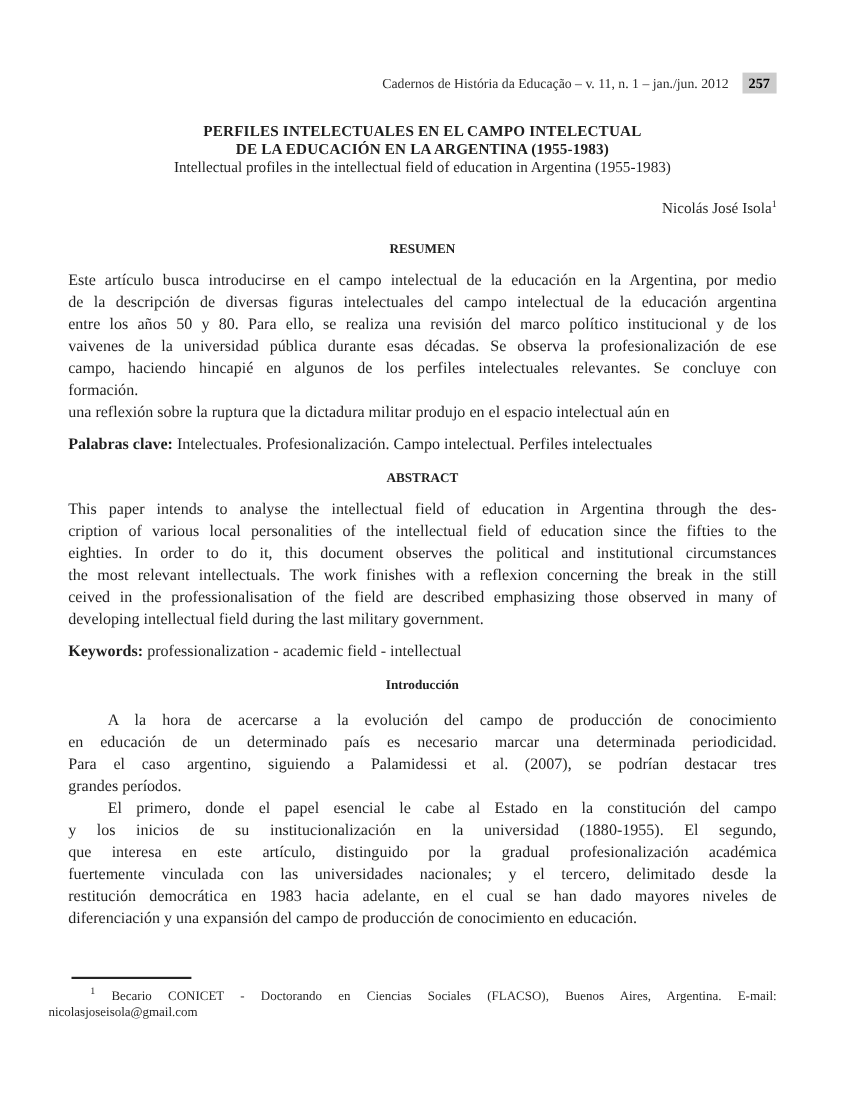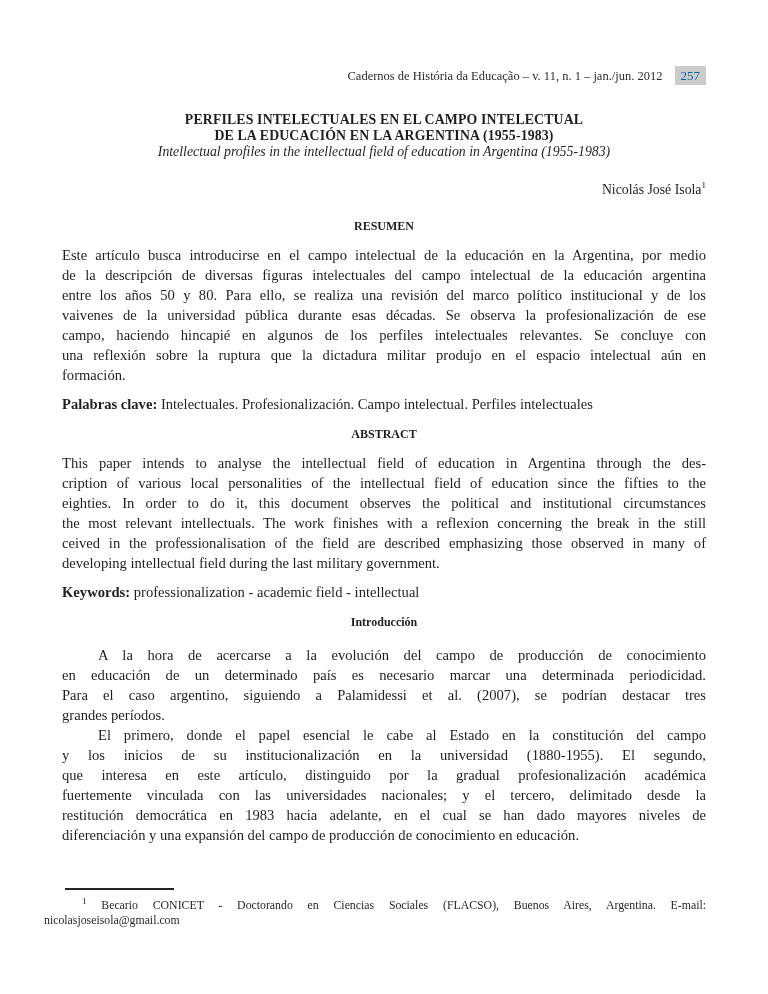--- a/index.html
+++ b/index.html
@@ -21,36 +21,36 @@
     display: flex;
     justify-content: flex-end;
     align-items: center;
     gap: 12px;
     font-size: 12.5px;
     line-height: 18px;
     color: #2b2b2b;
   }
   .page-num-box {
     background: #cccccc;
-    color: #0369a1;
-    font-weight: normal;
+    color: #000000;
+    font-weight: bold;
     font-size: 13px;
     padding: 0 6px;
     line-height: 19px;
   }
 
   
   .title-block {
     margin-top: 27px;
     text-align: center;
     font-size: 13.8px;
     line-height: 16px;
   }
   .title-line { font-weight: bold; letter-spacing: 0.15px; }
-  .title-translated { font-style: italic; font-weight: normal; }
+  .title-translated { font-weight: normal; }
 
   
   .author-line {
     margin-top: 22px;
     text-align: right;
     font-size: 13.8px;
     line-height: 16px;
   }
   sup { font-size: 9px; line-height: 0; }
 
@@ -133,22 +133,22 @@
 
   <div class="author-line"><span>Nicolás José Isola</span><sup>1</sup></div>
 
   <div class="section-heading mt-resumen">RESUMEN</div>
   <div class="body-para justify-lines">
       <div>Este artículo busca introducirse en el campo intelectual de la educación en la Argentina, por medio</div>
       <div>de la descripción de diversas figuras intelectuales del campo intelectual de la educación argentina</div>
       <div>entre los años 50 y 80. Para ello, se realiza una revisión del marco político institucional y de los</div>
       <div>vaivenes de la universidad pública durante esas décadas. Se observa la profesionalización de ese</div>
       <div>campo, haciendo hincapié en algunos de los perfiles intelectuales relevantes. Se concluye con</div>
+      <div>formación.</div>
       <div>una reflexión sobre la ruptura que la dictadura militar produjo en el espacio intelectual aún en</div>
-      <div>formación.</div>
     </div>
   <div class="keywords-line"><span class="keywords-label">Palabras clave:</span><span> Intelectuales. Profesionalización. Campo intelectual. Perfiles intelectuales</span></div>
 
   <div class="section-heading mt-abstract">ABSTRACT</div>
   <div class="body-para justify-lines">
       <div>This paper intends to analyse the intellectual field of education in Argentina through the des-</div>
       <div>cription of various local personalities of the intellectual field of education since the fifties to the</div>
       <div>eighties. In order to do it, this document observes the political and institutional circumstances</div>
       <div>the most relevant intellectuals. The work finishes with a reflexion concerning the break in the still</div>
       <div>ceived in the professionalisation of the field are described emphasizing those observed in many of</div>

